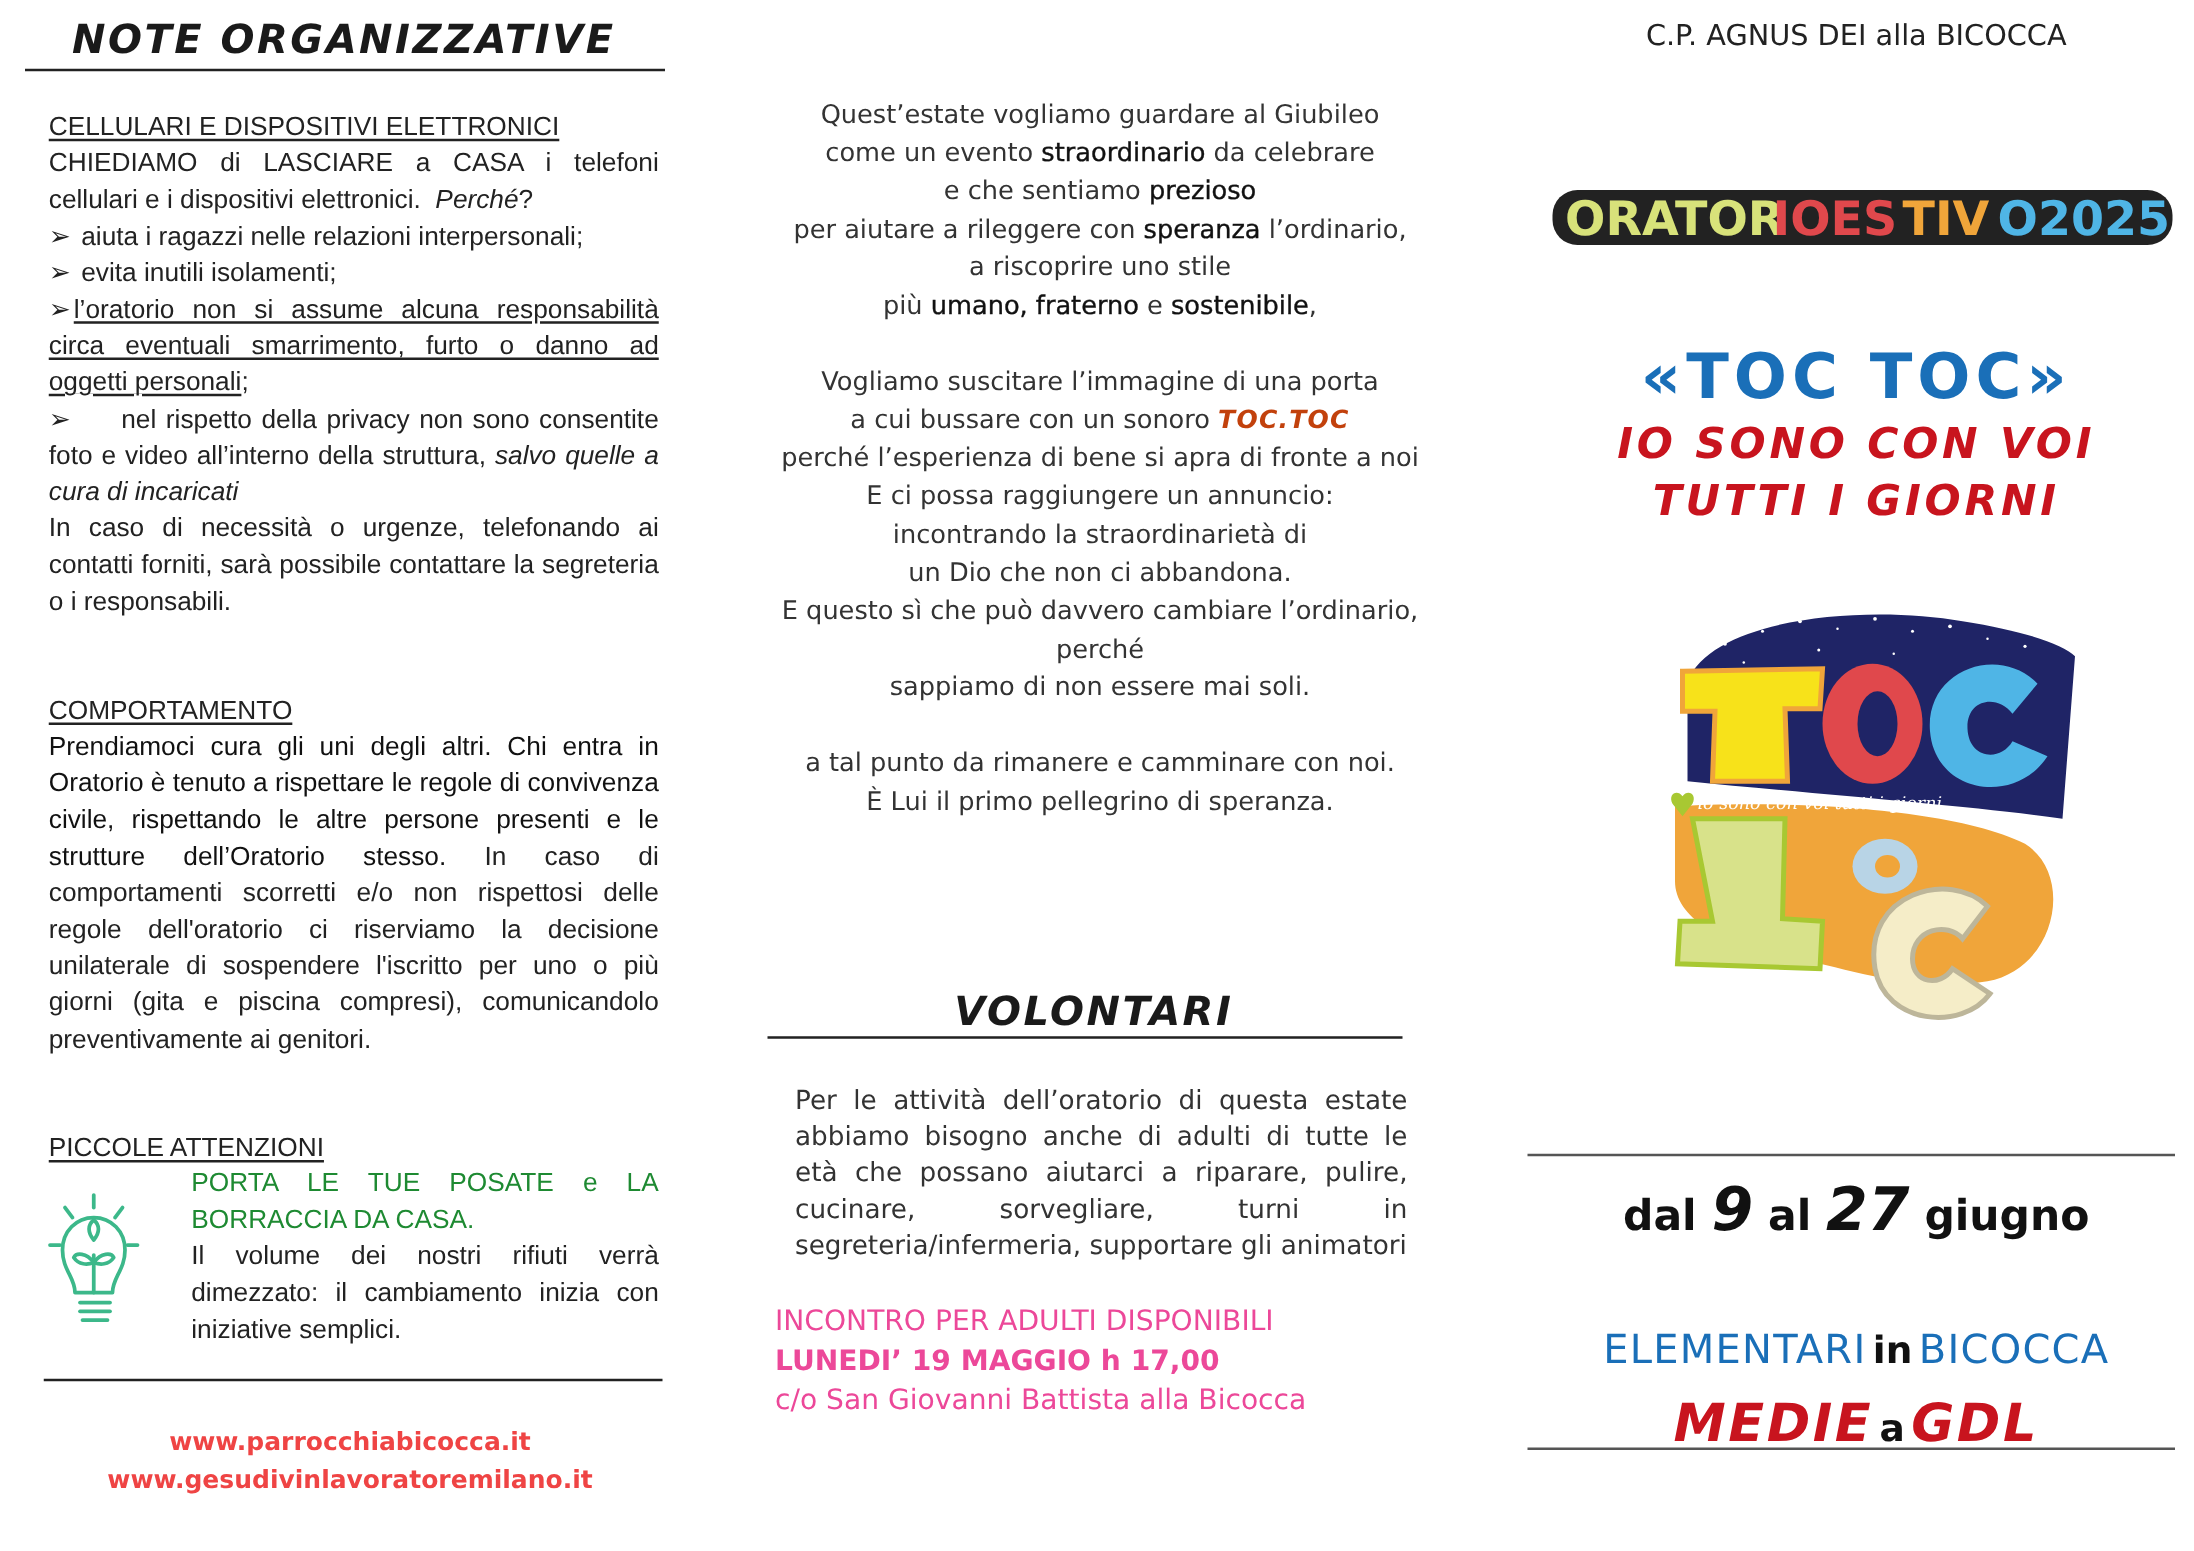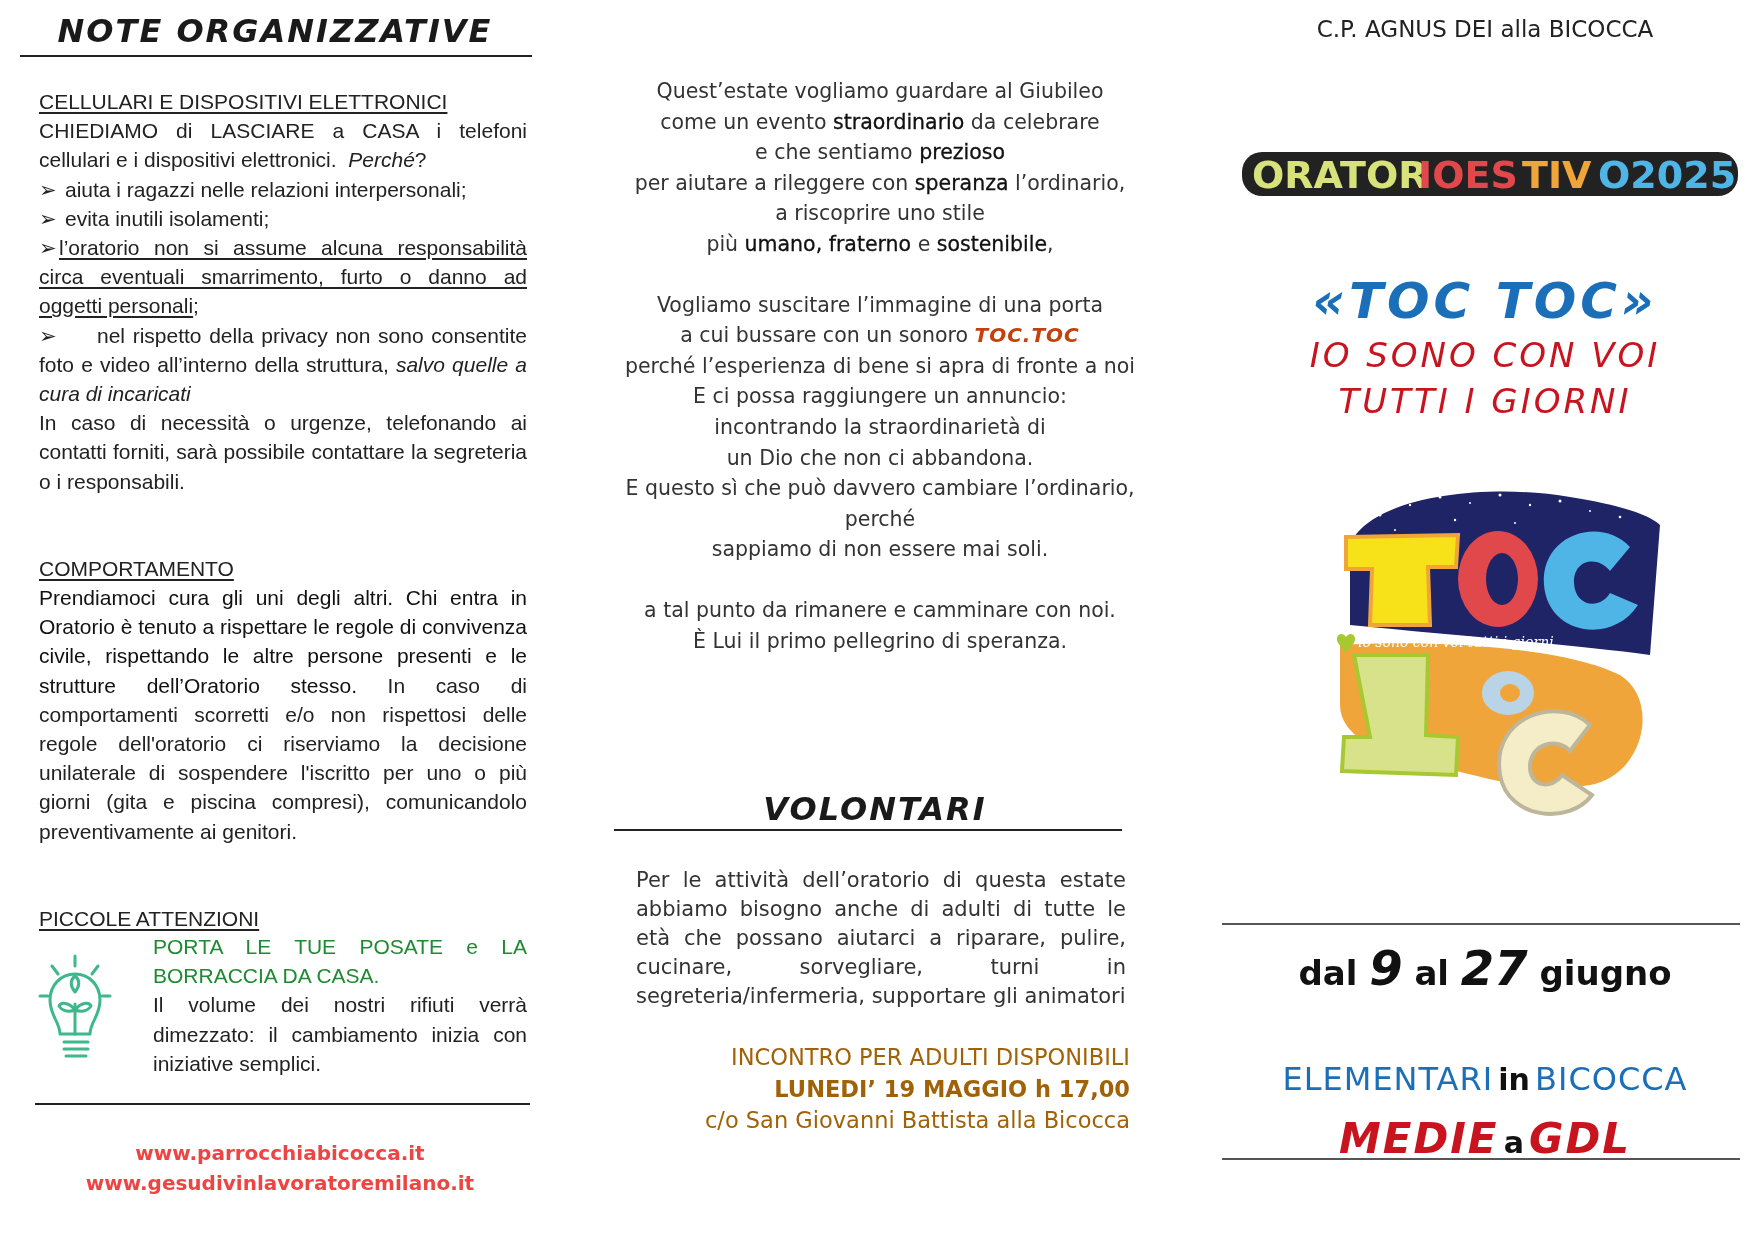--- a/index.html
+++ b/index.html
@@ -22,29 +22,29 @@
   #attn-text { left: 153px; top: 932px; width: 374px; }
   #sites { left: 30px; top: 1138px; width: 500px; text-align: center;
            font-family: "DejaVu Sans", sans-serif; font-weight: bold; font-size: 20px; line-height: 30px; color: #ef4444; }
 
   
   #col2 { left: 610px; top: 76px; width: 540px; text-align: center; font-size: 20.5px; line-height: 30.6px; color: #333; }
   #col2 .strong { color: #111; font-weight: normal; -webkit-text-stroke: 0.3px #111; }
   #col2 .toc { font-family: "DejaVu Sans", sans-serif; font-weight: bold; font-style: italic; color: #c2410c; font-size: 20px; letter-spacing: 1px; }
   #vol-title { left: 620px; top: 790px; width: 510px; text-align: center; font-size: 32px; }
   #vol-text { left: 636px; top: 866px; width: 490px; font-size: 21px; line-height: 29px; color: #333; }
-  #meeting { left: 620px; top: 1042px; width: 510px; text-align: right; font-size: 22.5px; line-height: 31.5px; color: #a16207; }
+  #meeting { left: 620px; top: 1042px; width: 510px; text-align: left; font-size: 22.5px; line-height: 31.5px; color: #ec4899; }
   #meeting .b { font-weight: bold; }
 
   
   #parish { left: 1230px; top: 16px; width: 510px; text-align: center; font-size: 23px; color: #222; }
   #logo-strip { left: 1240px; top: 148px; width: 500px; height: 52px; }
   #tagline { left: 1230px; top: 270px; width: 510px; text-align: center; }
-  #tagline .t1 { font-size: 50px; color: #1a6fb8; font-weight: bold; font-style: italic; letter-spacing: 4px; line-height: 62px; }
-  #tagline .t2 { font-size: 34px; color: #c8141e; font-weight: normal; font-style: italic; letter-spacing: 3px; line-height: 46px; }
+  #tagline .t1 { font-size: 50px; color: #1a6fb8; font-weight: bold; letter-spacing: 4px; line-height: 62px; }
+  #tagline .t2 { font-size: 34px; color: #c8141e; font-weight: bold; font-style: italic; letter-spacing: 3px; line-height: 46px; }
   #toc-logo { left: 1330px; top: 475px; width: 340px; height: 360px; }
   #dates { left: 1230px; top: 940px; width: 510px; text-align: center; font-size: 34px; font-weight: bold; color: #111; }
   #dates .big { font-size: 48px; font-style: italic; font-weight: 900; }
   #sites2 { left: 1230px; top: 1052px; width: 510px; text-align: center; line-height: 54px; }
   #sites2 .blue { color: #1a6fb8; font-size: 32px; letter-spacing: 1px; }
   #sites2 .red { color: #c8141e; font-size: 42px; font-weight: bold; font-style: italic; letter-spacing: 2px; }
   #sites2 .bk { color: #111; font-size: 30px; font-weight: bold; }
 </style>
 </head>
 <body>

